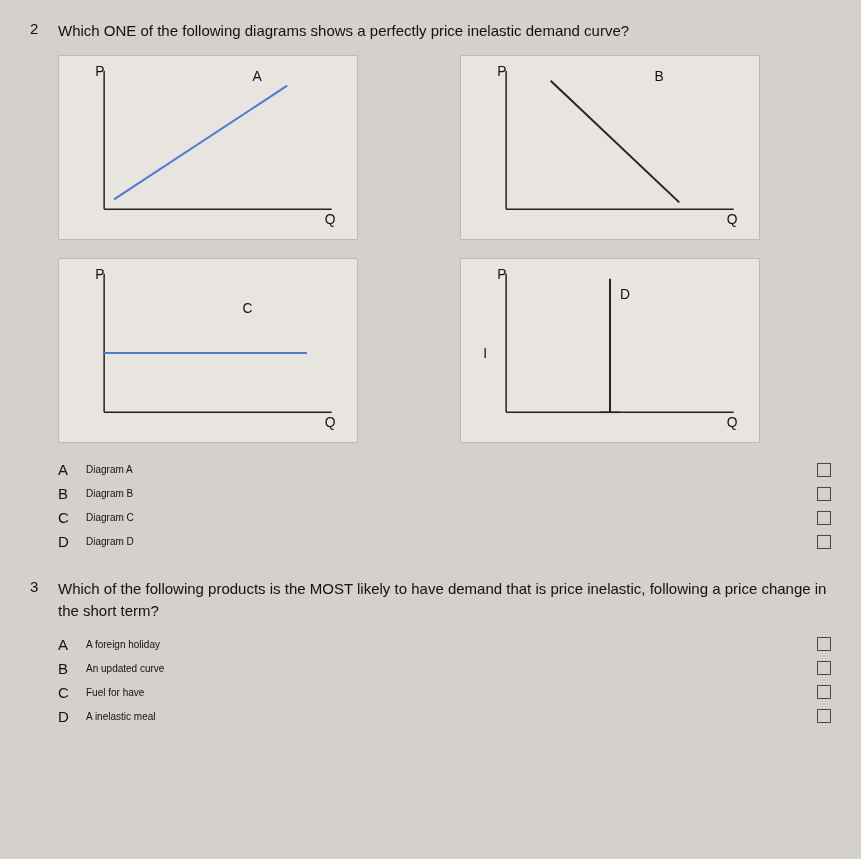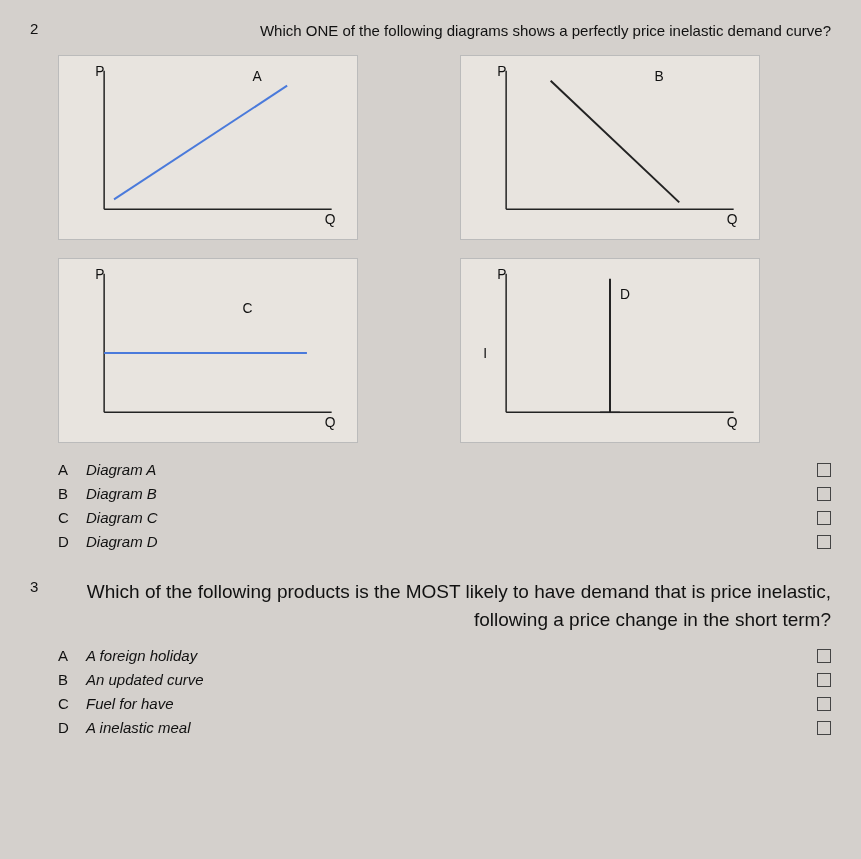--- a/index.html
+++ b/index.html
@@ -27,21 +27,20 @@
       font-size: 15px;
       font-weight: normal;
       min-width: 28px;
       margin-top: 0;
     }
 
     .q-text {
       font-size: 15px;
       line-height: 1.4;
       flex: 1;
-      text-align: right;
     }
 
     
     .diagrams-grid {
       display: grid;
       grid-template-columns: 1fr 1fr;
       gap: 18px 30px;
       margin: 10px 0 18px 28px;
     }
 
@@ -70,35 +69,34 @@
       margin-bottom: 7px;
     }
 
     .option-letter {
       min-width: 28px;
       font-size: 15px;
     }
 
     .option-text {
       flex: 1;
-      font-size: 15px;
-      font-style: italic;
+      font-size: 10px;
     }
 
     .option-checkbox {
       width: 14px;
       height: 14px;
       border: 1.5px solid #444;
       background: transparent;
       display: inline-block;
       margin-left: auto;
     }
 
     .q3-text {
-      font-size: 19px;
+      font-size: 15px;
       line-height: 1.45;
     }
   </style>
 </head>
 <body>
 
 <div class="question-block">
   <div class="question-header">
     <span class="q-number">2</span>
     <span class="q-text">Which ONE of the following diagrams shows a perfectly price inelastic demand curve?</span>

